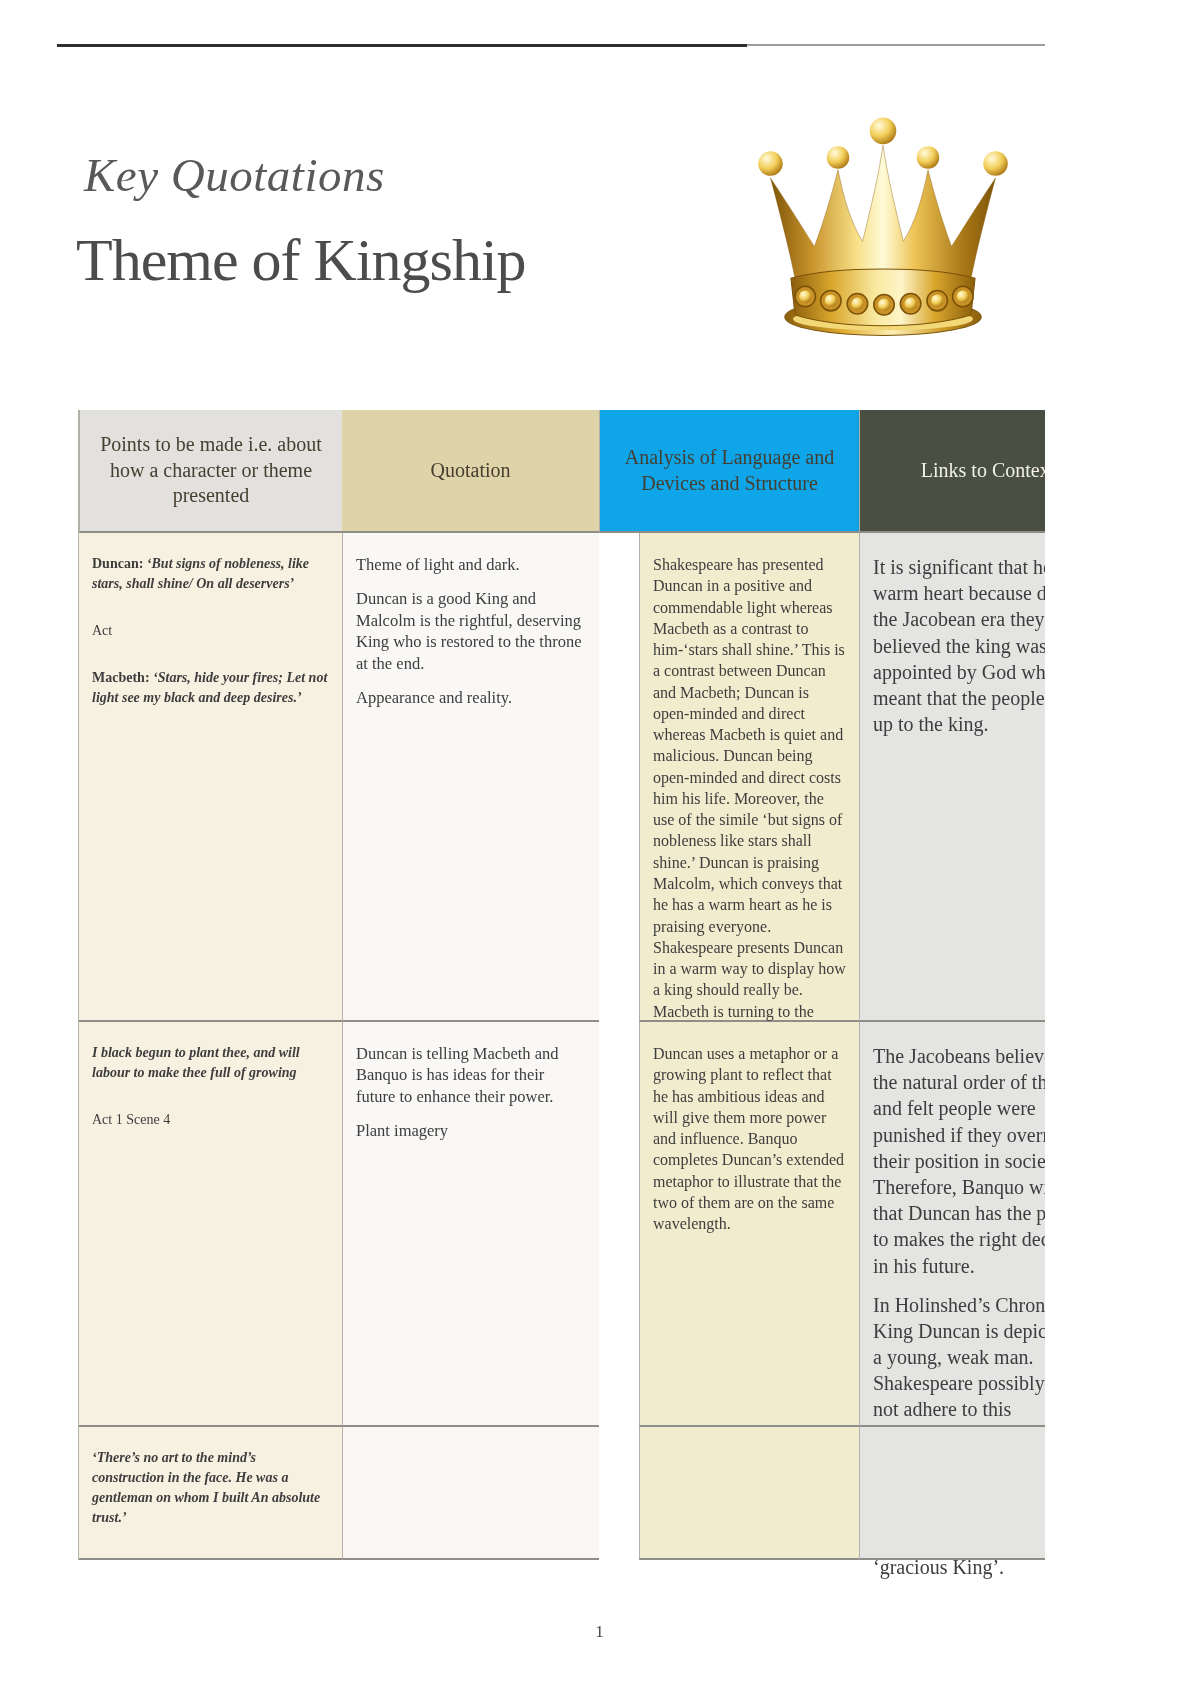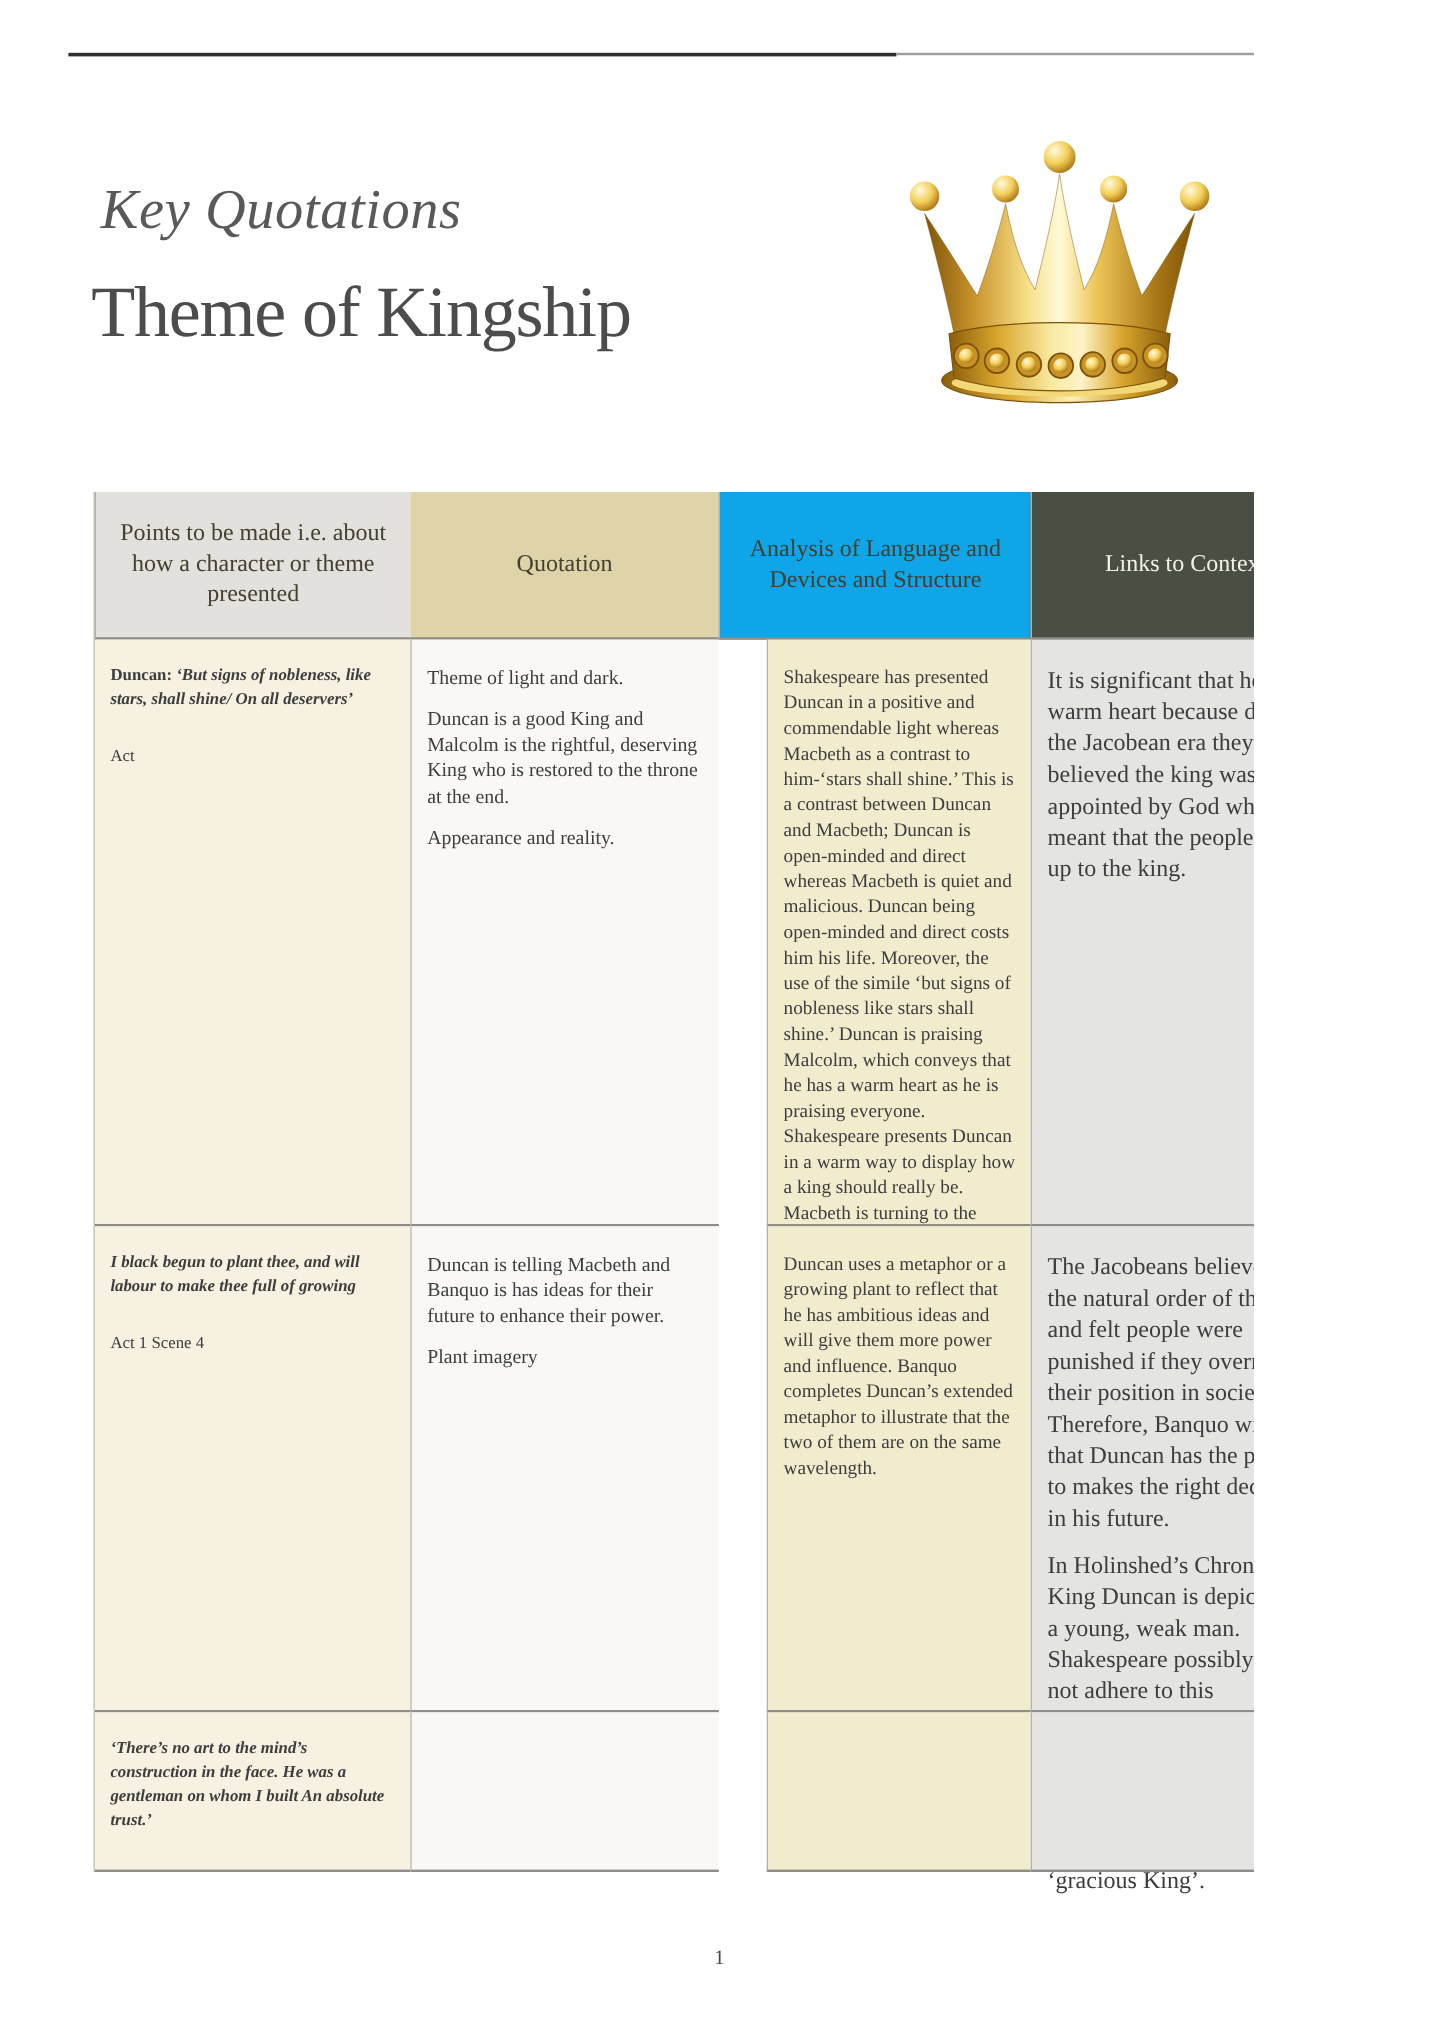--- a/index.html
+++ b/index.html
@@ -162,20 +162,21 @@
     <div class="cell bl th th-c3">
       <span>Analysis of Language and Devices and Structure</span>
     </div>
     <div class="cell bl th th-c4">
       <span>Links to Context</span>
     </div>
 
     <div class="cell td td-c1">
       <p><span class="speaker">Duncan:</span> <span class="q">‘But signs of nobleness, like stars, shall shine/ On all deservers’</span></p>
       <p class="act">Act</p>
+      <p><span class="speaker">Macbeth:</span> <span class="q">‘Stars, hide your fires; Let not light see my black and deep desires.’</span></p>
     </div>
     <div class="cell bl td td-c2">
       <p>Theme of light and dark.</p>
       <p>Duncan is a good King and Malcolm is the rightful, deserving King who is restored to the throne at the end.</p>
       <p>Appearance and reality.</p>
     </div>
     <div class="cell bl td td-c3">
       <p>Shakespeare has presented Duncan in a positive and commendable light whereas Macbeth as a contrast to him-‘stars shall shine.’ This is a contrast between Duncan and Macbeth; Duncan is open-minded and direct whereas Macbeth is quiet and malicious. Duncan being open-minded and direct costs him his life. Moreover, the use of the simile ‘but signs of nobleness like stars shall shine.’ Duncan is praising Malcolm, which conveys that he has a warm heart as he is praising everyone. Shakespeare presents Duncan in a warm way to display how a king should really be. Macbeth is turning to the darkness of the witches.</p>
     </div>
     <div class="cell bl td td-c4">

